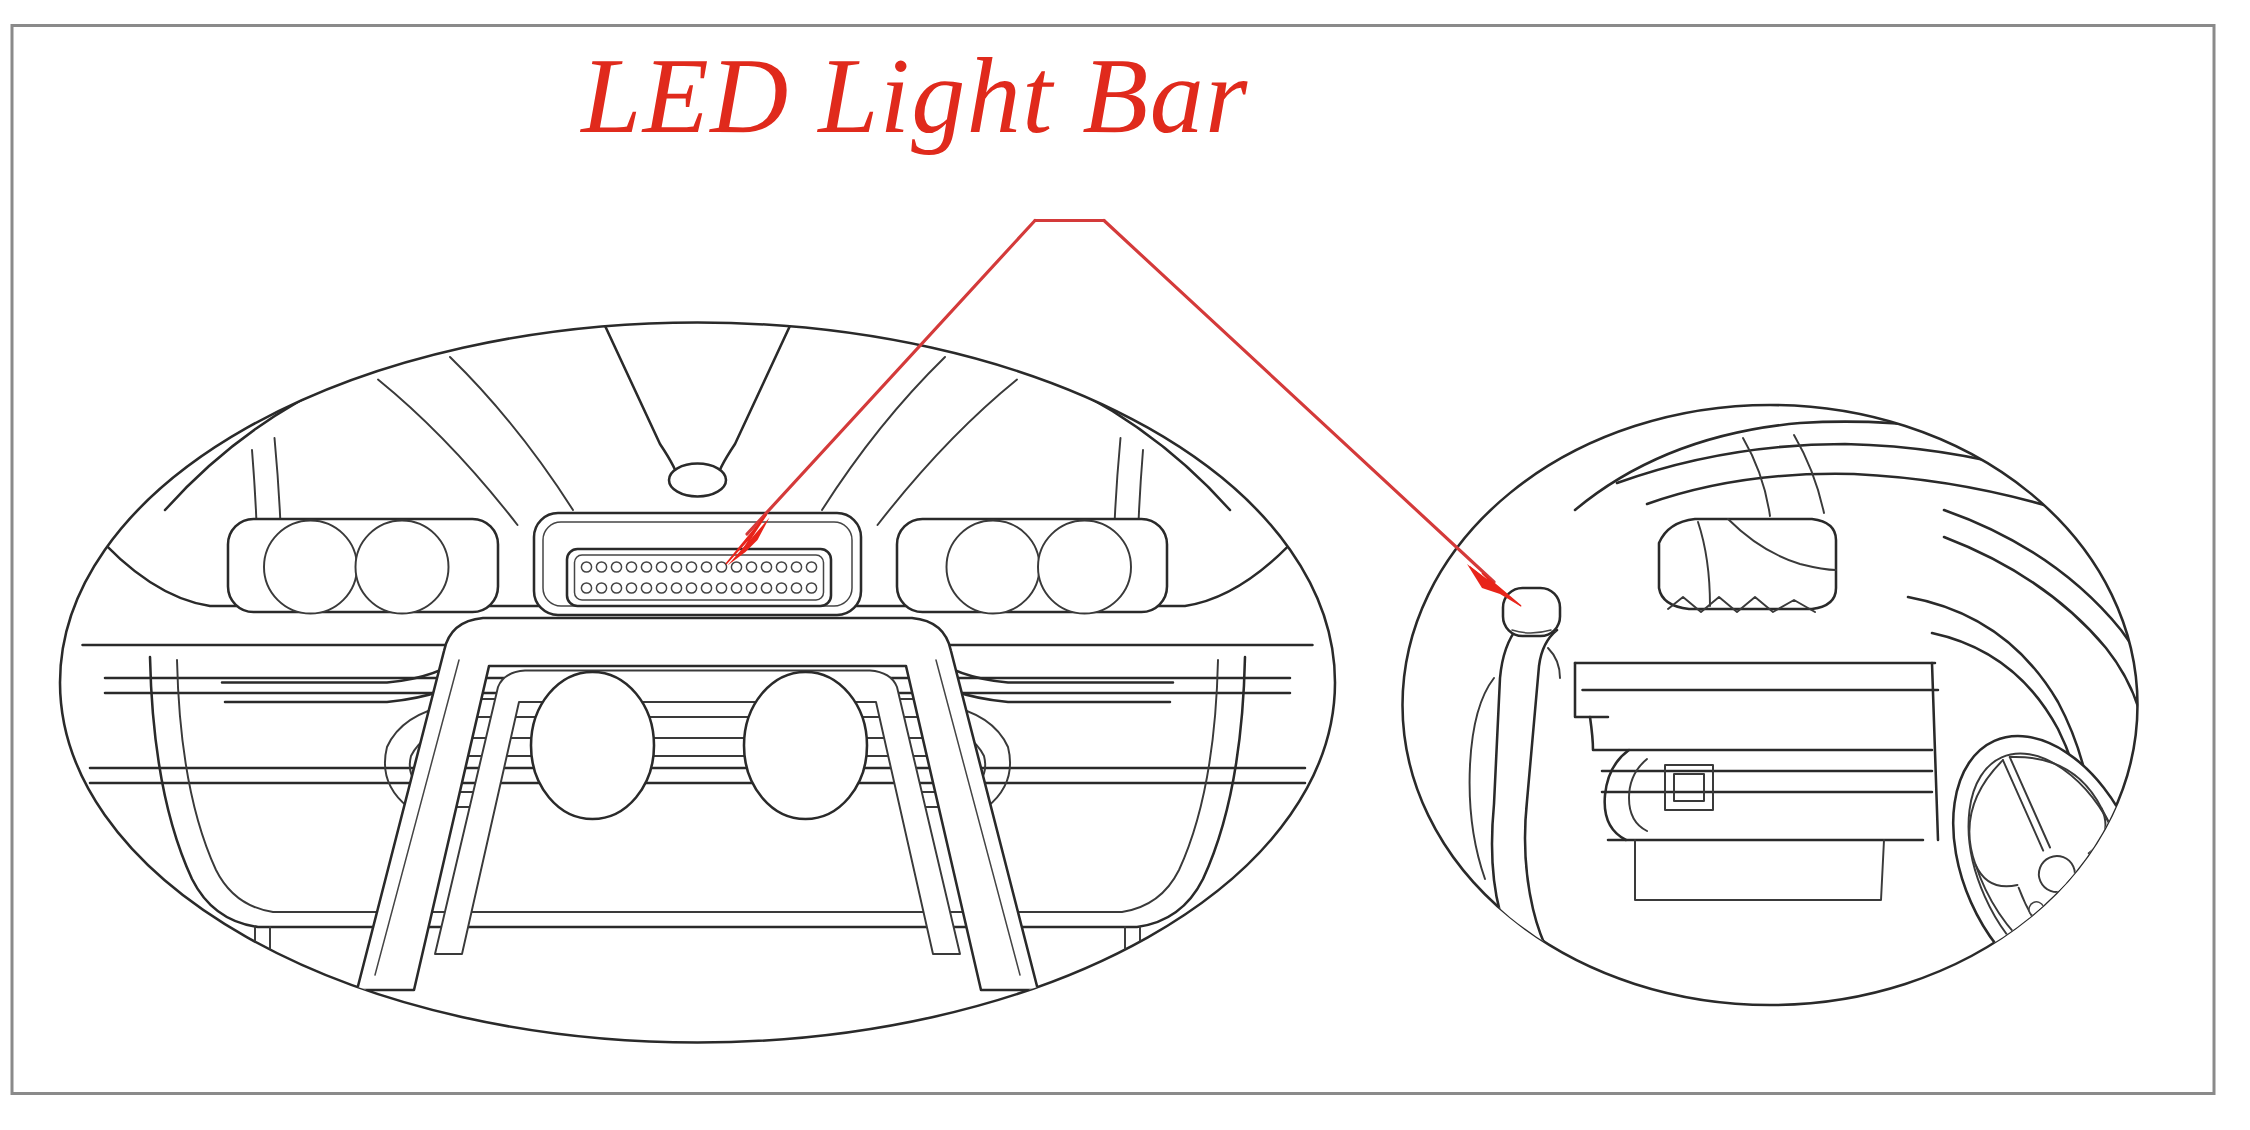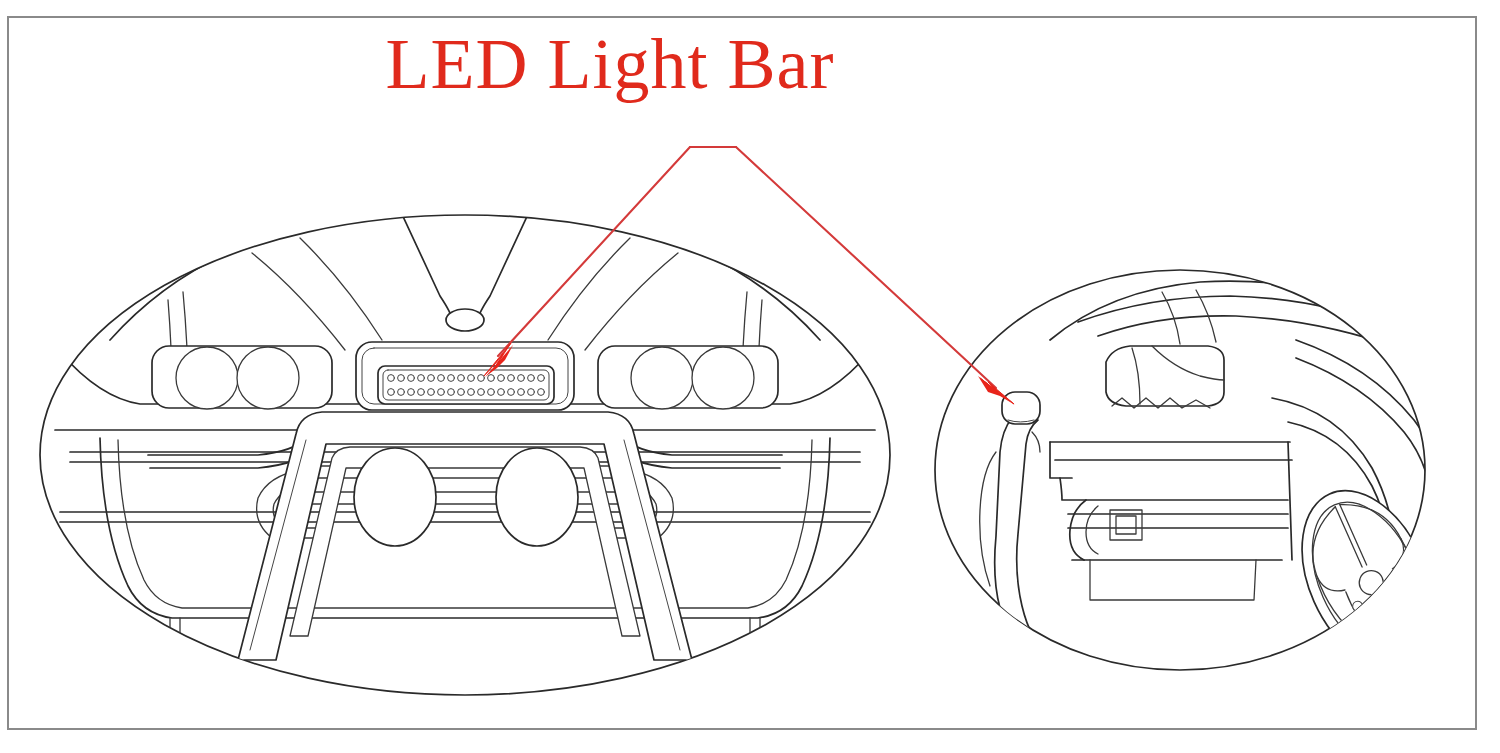--- a/index.html
+++ b/index.html
@@ -86,21 +86,21 @@
   }
 </style>
 </head>
 <body>
 
 <div id="page">
 
   <div id="frame-border"></div>
 
   <div id="title">
-    <span id="title-text" style="color: rgb(224, 42, 28);">LED Light Bar</span>
+    <span id="title-text" style="color: rgb(224, 42, 28); font-style: italic;">LED Light Bar</span>
   </div>
 
   <svg id="artwork" viewBox="0 0 1500 753">
 
     <defs>
       <clipPath id="clipFront">
         <ellipse cx="465" cy="455" rx="425" ry="240"></ellipse>
       </clipPath>
       <clipPath id="clipSide">
         <ellipse cx="1180" cy="470" rx="245" ry="200"></ellipse>

